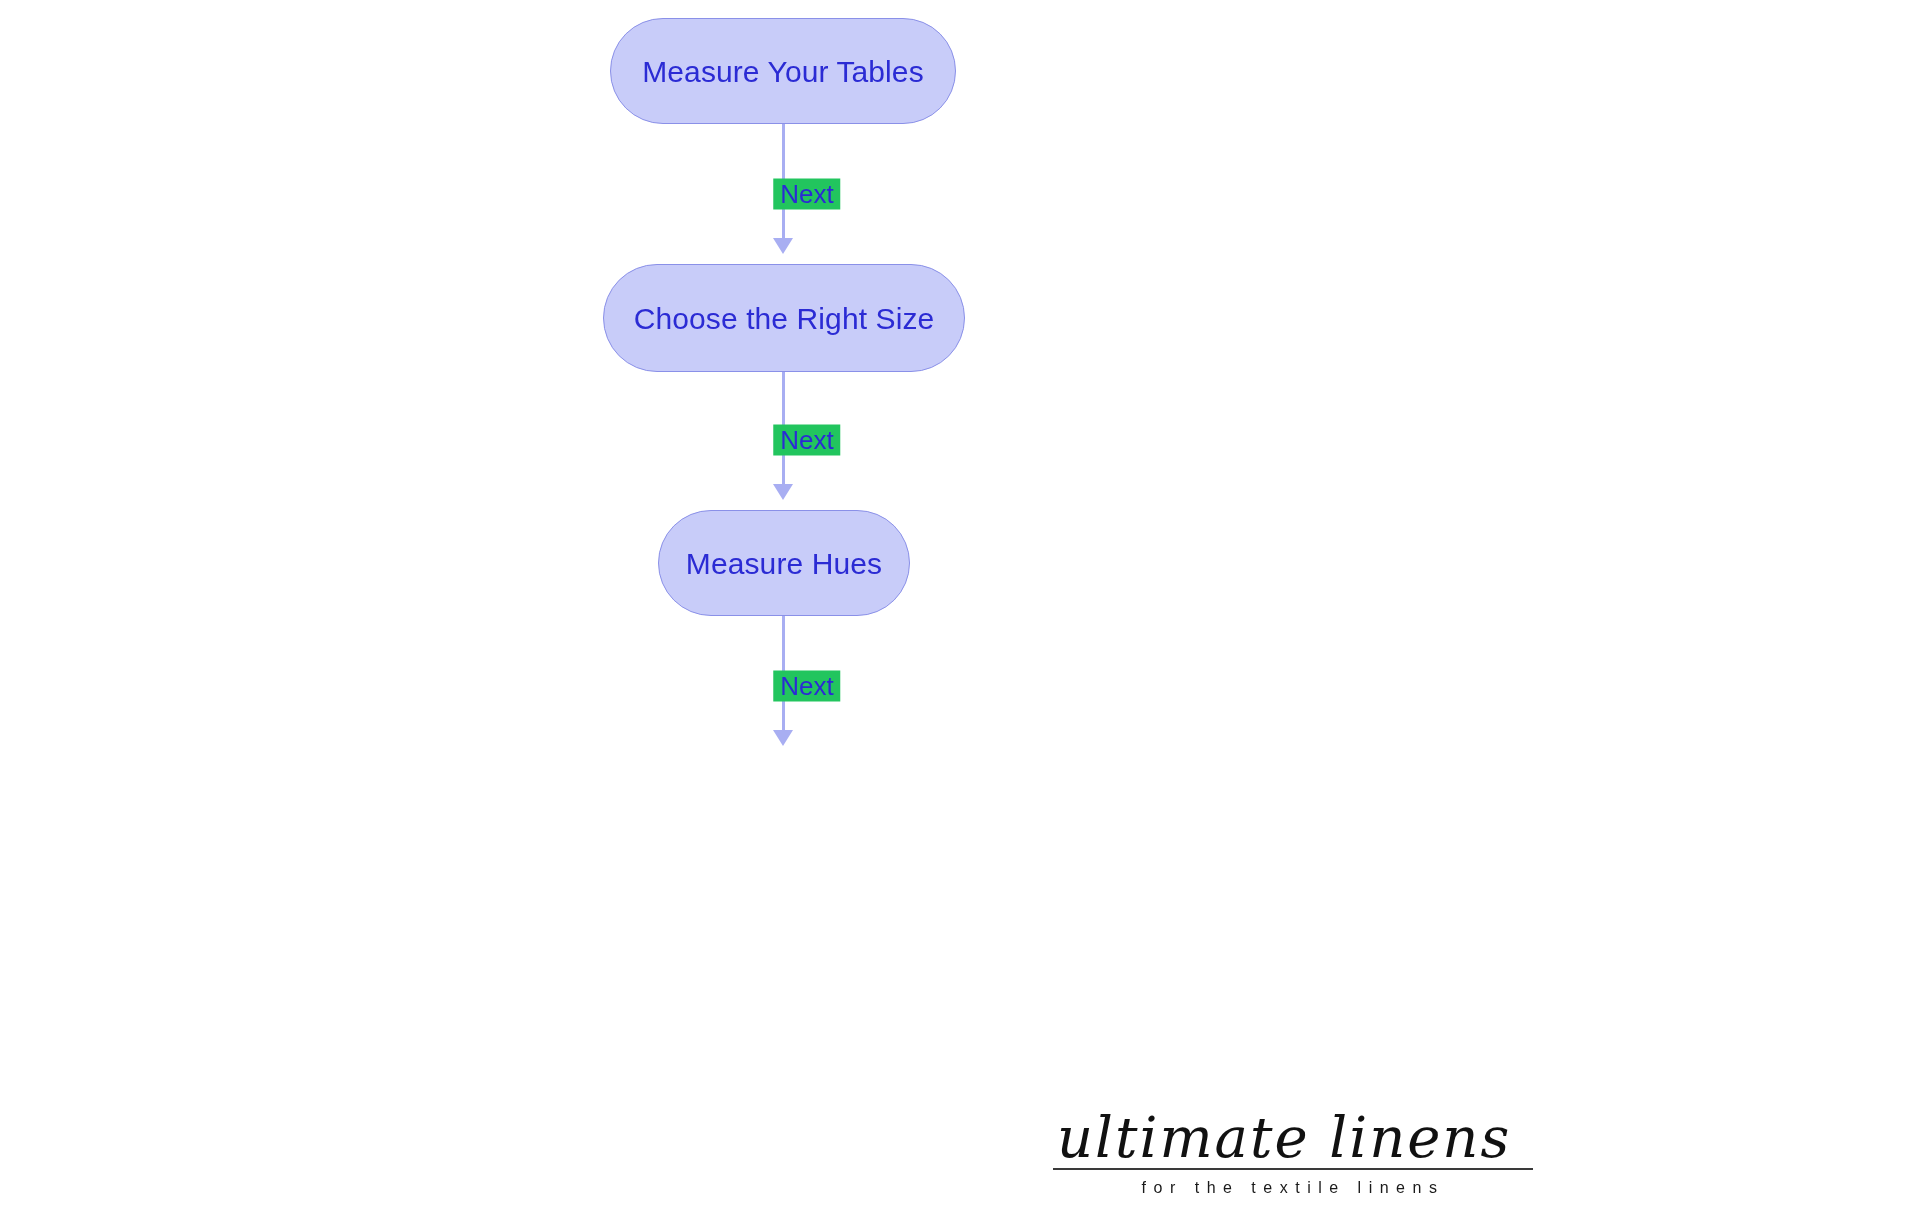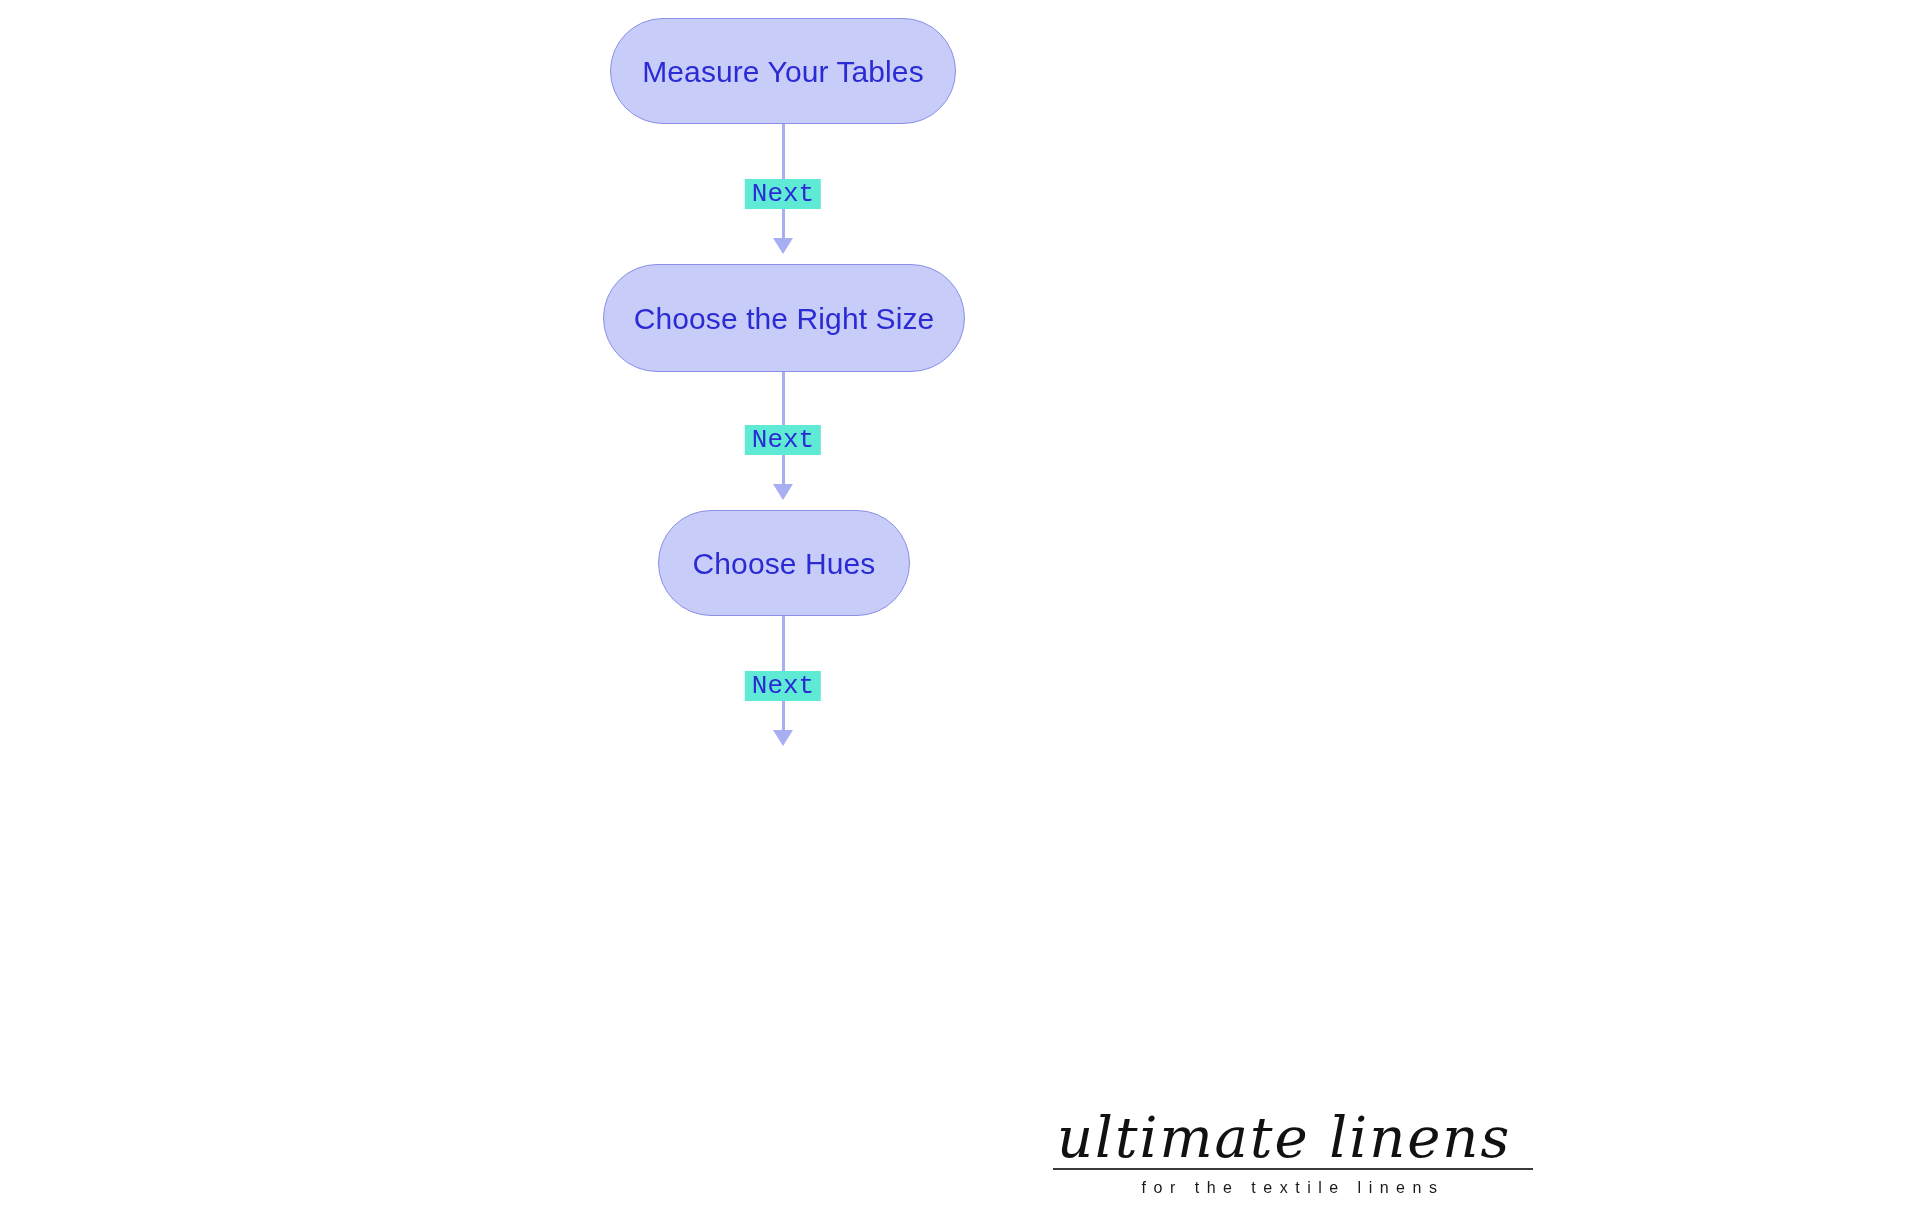--- a/index.html
+++ b/index.html
@@ -60,27 +60,28 @@
     position: absolute;
     width: 0;
     height: 0;
     border-left: 10px solid transparent;
     border-right: 10px solid transparent;
     border-top: 16px solid #a8aef2;
   }
   .edge-label {
     position: absolute;
     color: #2b2bd4;
-    font-family: Liberation Mono, monospace;
+    font-family: Liberation Sans, sans-serif;
     font-size: 26px;
     font-weight: 400;
-    background: #5eead4;
+    background: #22c55e;
     padding: 0 7px;
     white-space: nowrap;
     transform: translate(-50%, -50%);
+    margin-left: 24px;
   }
 
   #edge-0-line { left: 782px; top: 124px; height: 120px; }
   #edge-0-head { left: 773px; top: 238px; }
   #edge-0-label { left: 783px; top: 194px; }
 
   #edge-1-line { left: 782px; top: 372px; height: 118px; }
   #edge-1-head { left: 773px; top: 484px; }
   #edge-1-label { left: 783px; top: 440px; }
 
@@ -129,21 +130,21 @@
 
   <div class="node" id="node-0">
     <span class="node-label">Measure Your Tables</span>
   </div>
 
   <div class="node" id="node-1">
     <span class="node-label">Choose the Right Size</span>
   </div>
 
   <div class="node" id="node-2">
-    <span class="node-label">Choose Hues</span>
+    <span class="node-label">Measure Hues</span>
   </div>
 
 
   <div class="edge-line" id="edge-0-line"></div>
   <div class="edge-arrow" id="edge-0-head"></div>
   <div class="edge-label" id="edge-0-label">Next</div>
 
   <div class="edge-line" id="edge-1-line"></div>
   <div class="edge-arrow" id="edge-1-head"></div>
   <div class="edge-label" id="edge-1-label">Next</div>

